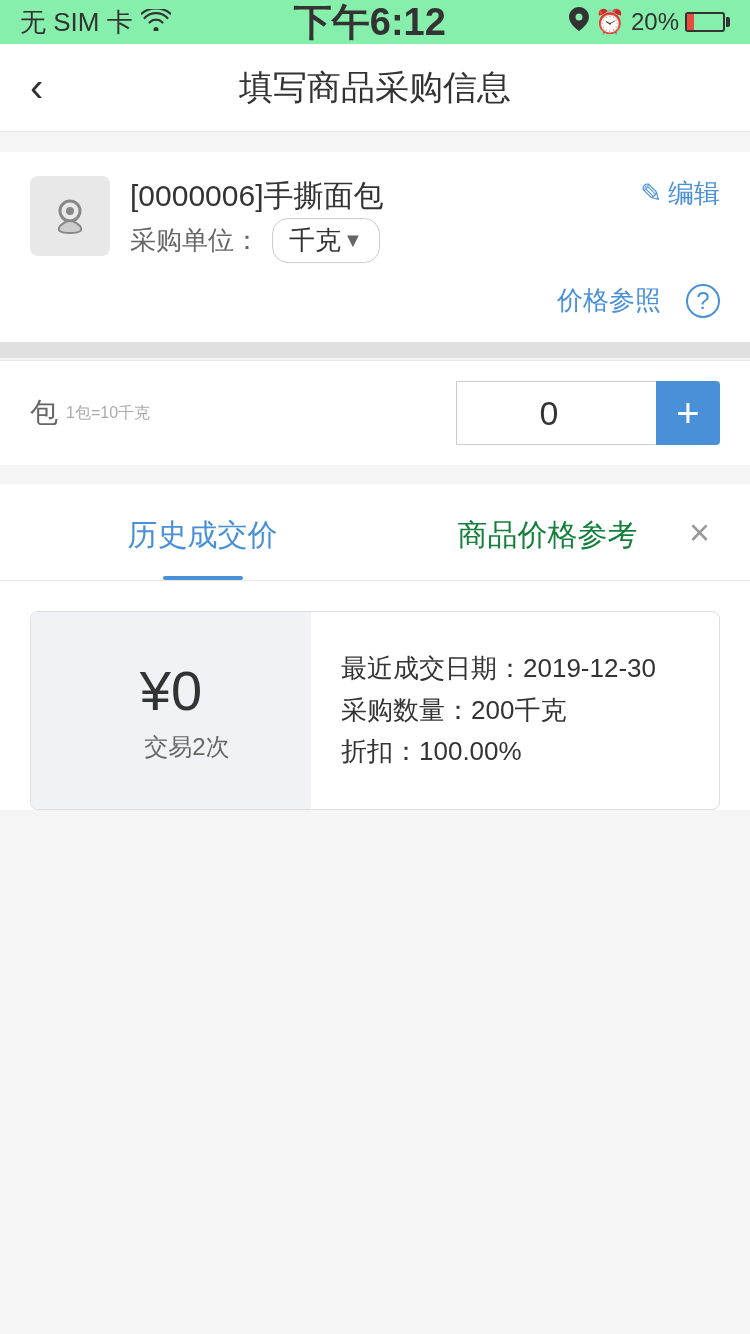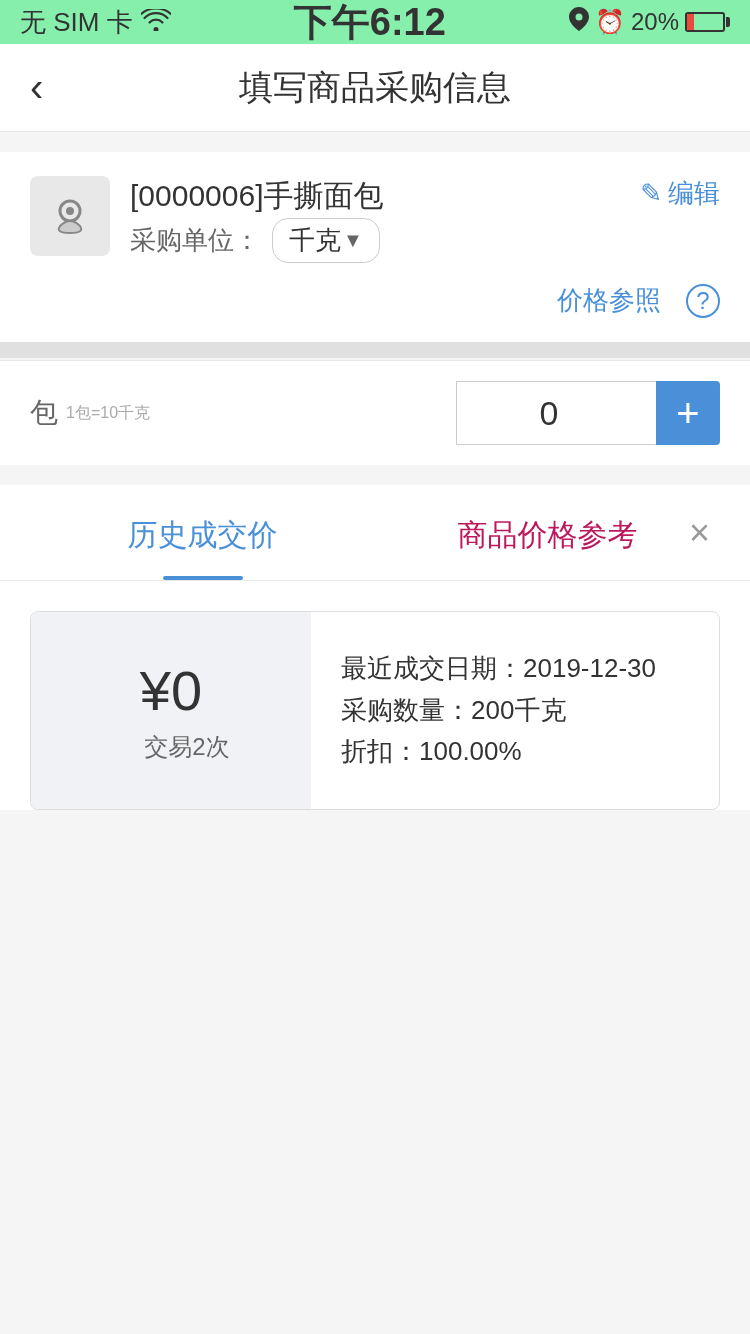--- a/index.html
+++ b/index.html
@@ -235,21 +235,21 @@
       align-items: center;
       border-bottom: 1px solid #e8e8e8;
       position: relative;
       padding: 0 30px;
     }
     .tab-item {
       flex: 1;
       text-align: center;
       padding: 30px 0 24px;
       font-size: 30px;
-      color: #be185d;
+      color: #15803d;
       cursor: pointer;
       position: relative;
     }
     .tab-item.active {
       color: #4a90d9;
     }
     .tab-item.active::after {
       content: '';
       position: absolute;
       bottom: 0;

